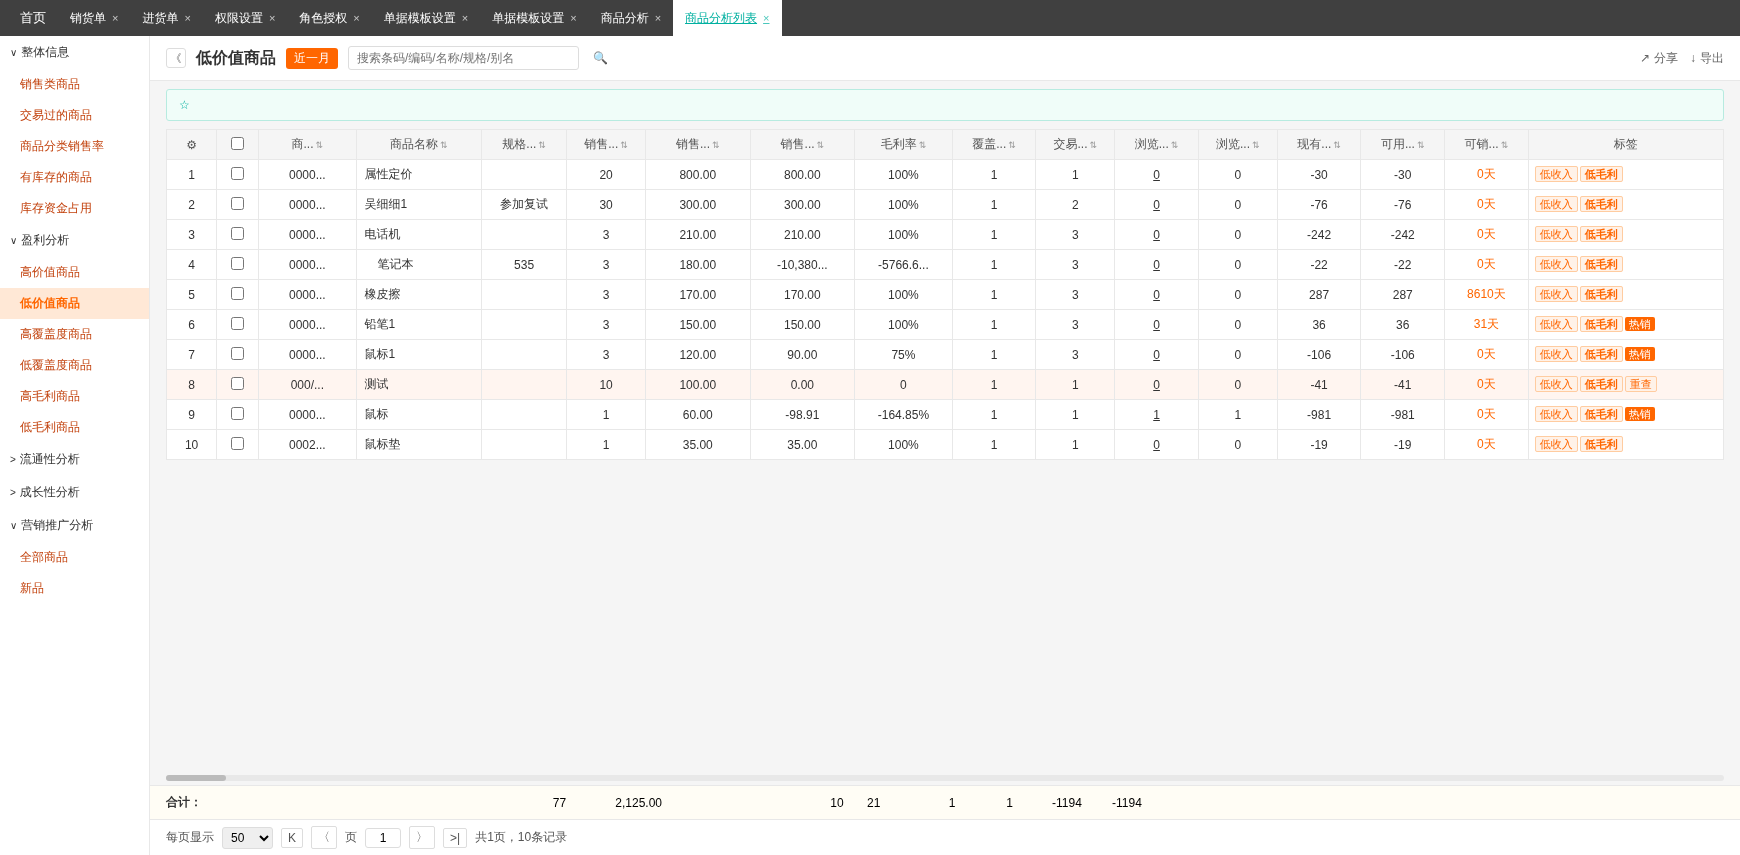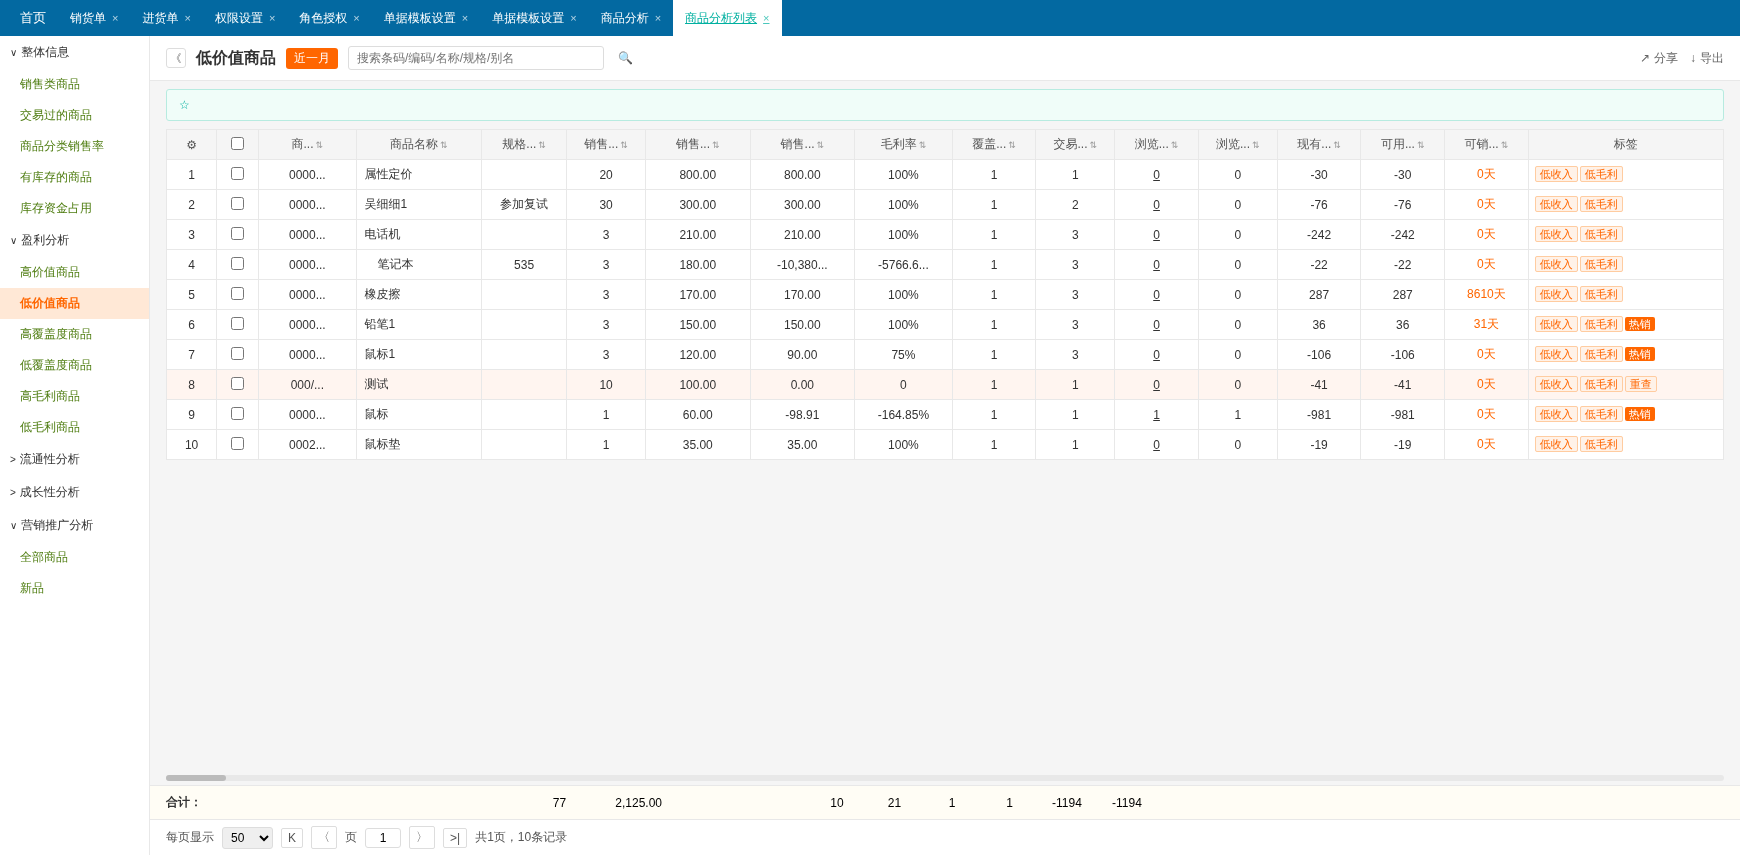--- a/index.html
+++ b/index.html
@@ -1,20 +1,20 @@
 <!DOCTYPE html>
 <html><head>
   <meta charset="utf-8">
   <style>
     * { box-sizing: border-box; margin: 0; padding: 0; font-family: 'Microsoft YaHei', Arial, sans-serif; font-size: 12px; }
     body { background: #f5f5f5; overflow: hidden; }
     
     
     .top-nav {
-      background: #0369a1;
+      background: #404040;
       display: flex;
       align-items: center;
       height: 36px;
       padding: 0 8px;
       gap: 0;
     }
     .nav-item {
       color: #fff;
       padding: 0 12px;
       height: 36px;
@@ -45,21 +45,21 @@
       display: flex;
       align-items: center;
       padding: 8px 10px;
       color: #333;
       font-size: 12px;
       cursor: pointer;
     }
     .sidebar-group-header .arrow { margin-right: 4px; font-size: 10px; }
     .sidebar-item {
       padding: 7px 10px 7px 20px;
-      color: #4d7c0f;
+      color: #c2410c;
       cursor: pointer;
       font-size: 12px;
     }
     .sidebar-item.active { background: #ffe8d6; color: #ff6600; font-weight: bold; }
     
     
     .content-area {
       flex: 1;
       display: flex;
       flex-direction: column;
@@ -80,21 +80,21 @@
       background: #ff6600;
       color: #fff;
       border-radius: 3px;
       padding: 2px 8px;
       font-size: 12px;
     }
     .search-box {
       border: 1px solid #ddd;
       border-radius: 3px;
       padding: 4px 8px;
-      width: 256px;
+      width: 231px;
       color: #999;
       outline: none;
     }
     .search-icon { color: #ff6600; margin-left: 4px; }
     .header-actions { margin-left: auto; display: flex; gap: 12px; }
     .action-btn {
       color: #666;
       cursor: pointer;
       display: flex;
       align-items: center;
@@ -142,21 +142,21 @@
     tbody tr td {
       border: 1px solid #e8e8e8;
       padding: 6px 6px;
       text-align: center;
       color: #333;
       white-space: nowrap;
     }
     tbody tr.row-8 { background: #fff5f0; }
     
     .tag-low-income { color: #ff6600; background: #fff2e8; border: 1px solid #ffcca0; border-radius: 2px; padding: 1px 4px; font-size: 11px; margin-right: 2px; }
-    .tag-low-profit { color: #ff6600; background: #fff2e8; border: 1px solid #ffcca0; border-radius: 2px; padding: 1px 4px; font-size: 11px; margin-right: 2px; }
+    .tag-low-profit { color: #ff6600; background: #fff2e8; border: 1px solid #ffcca0; border-radius: 2px; padding: 1px 4px; font-size: 11px; margin-right: 2px; font-weight: bold; }
     .tag-hot { color: #fff; background: #ff6600; border-radius: 2px; padding: 1px 4px; font-size: 11px; margin-right: 2px; }
     .tag-hot2 { color: #ff6600; background: #fff2e8; border: 1px solid #ffcca0; border-radius: 2px; padding: 1px 4px; font-size: 11px; }
     .zero-days { color: #ff6600; }
     .underline-link { text-decoration: underline; color: #333; cursor: pointer; }
     input[type="checkbox"] { cursor: pointer; }
     
     
     .footer-total {
       background: #fffdf5;
       border-top: 1px solid #e8e8e8;
@@ -649,21 +649,21 @@
           <span style="width:36px; display:inline-block;"></span>
           <span style="width:30px; display:inline-block;"></span>
           <span style="width:70px; display:inline-block;"></span>
           <span style="width:90px; display:inline-block;"></span>
           <span style="width:60px; display:inline-block;"></span>
           <span style="width:55px; display:inline-block; text-align:center;">77</span>
           <span style="width:75px; display:inline-block; text-align:right;">2,125.00</span>
           <span style="width:75px; display:inline-block;"></span>
           <span style="width:70px; display:inline-block;"></span>
           <span style="width:60px; display:inline-block; text-align:center;">10</span>
-          <span style="width:55px; display:inline-block; text-align:center;">21</span>
+          <span style="width:55px; display:inline-block; ">21</span>
           <span style="width:60px; display:inline-block; text-align:center;">1</span>
           <span style="width:55px; display:inline-block; text-align:center;">1</span>
           <span style="width:60px; display:inline-block; text-align:center;">-1194</span>
           <span style="width:60px; display:inline-block; text-align:center;">-1194</span>
         </div>
       </div>
 
       <div class="pagination-bar">
         <span>每页显示</span>
         <select class="page-select">

